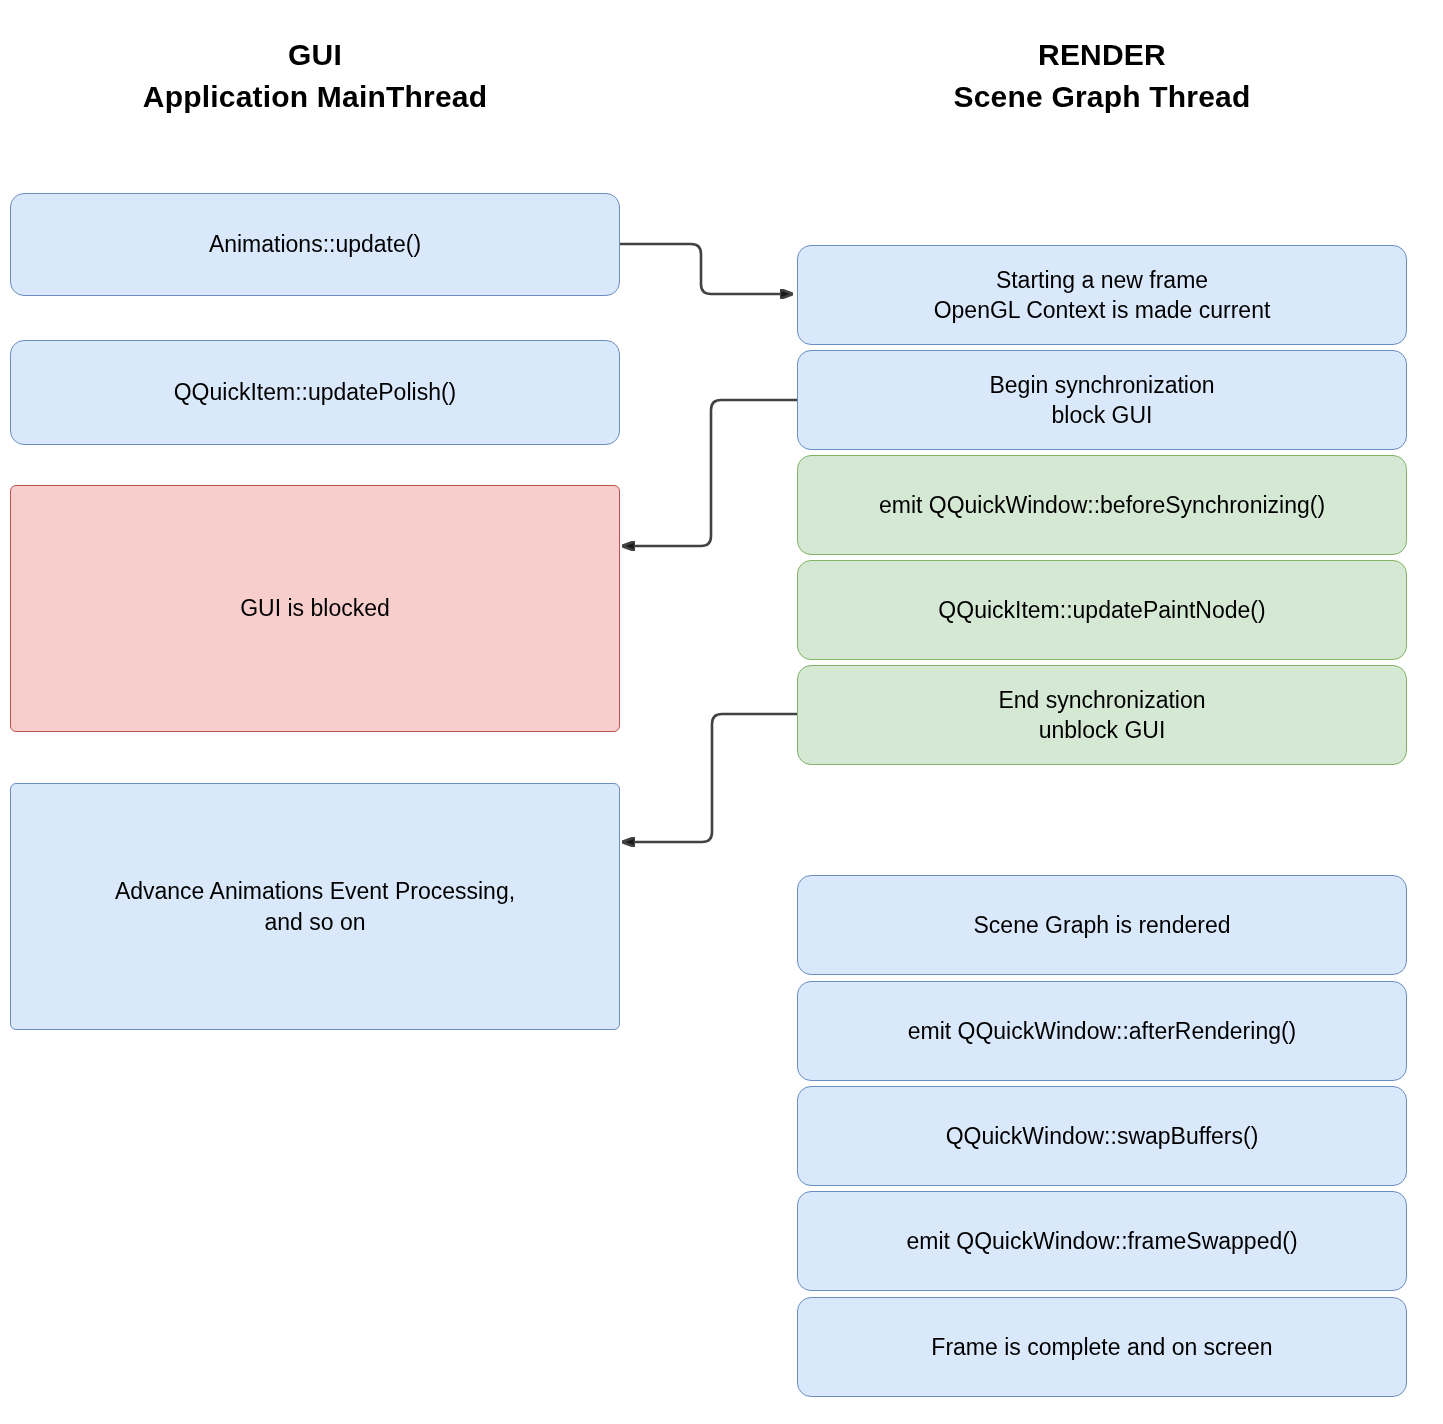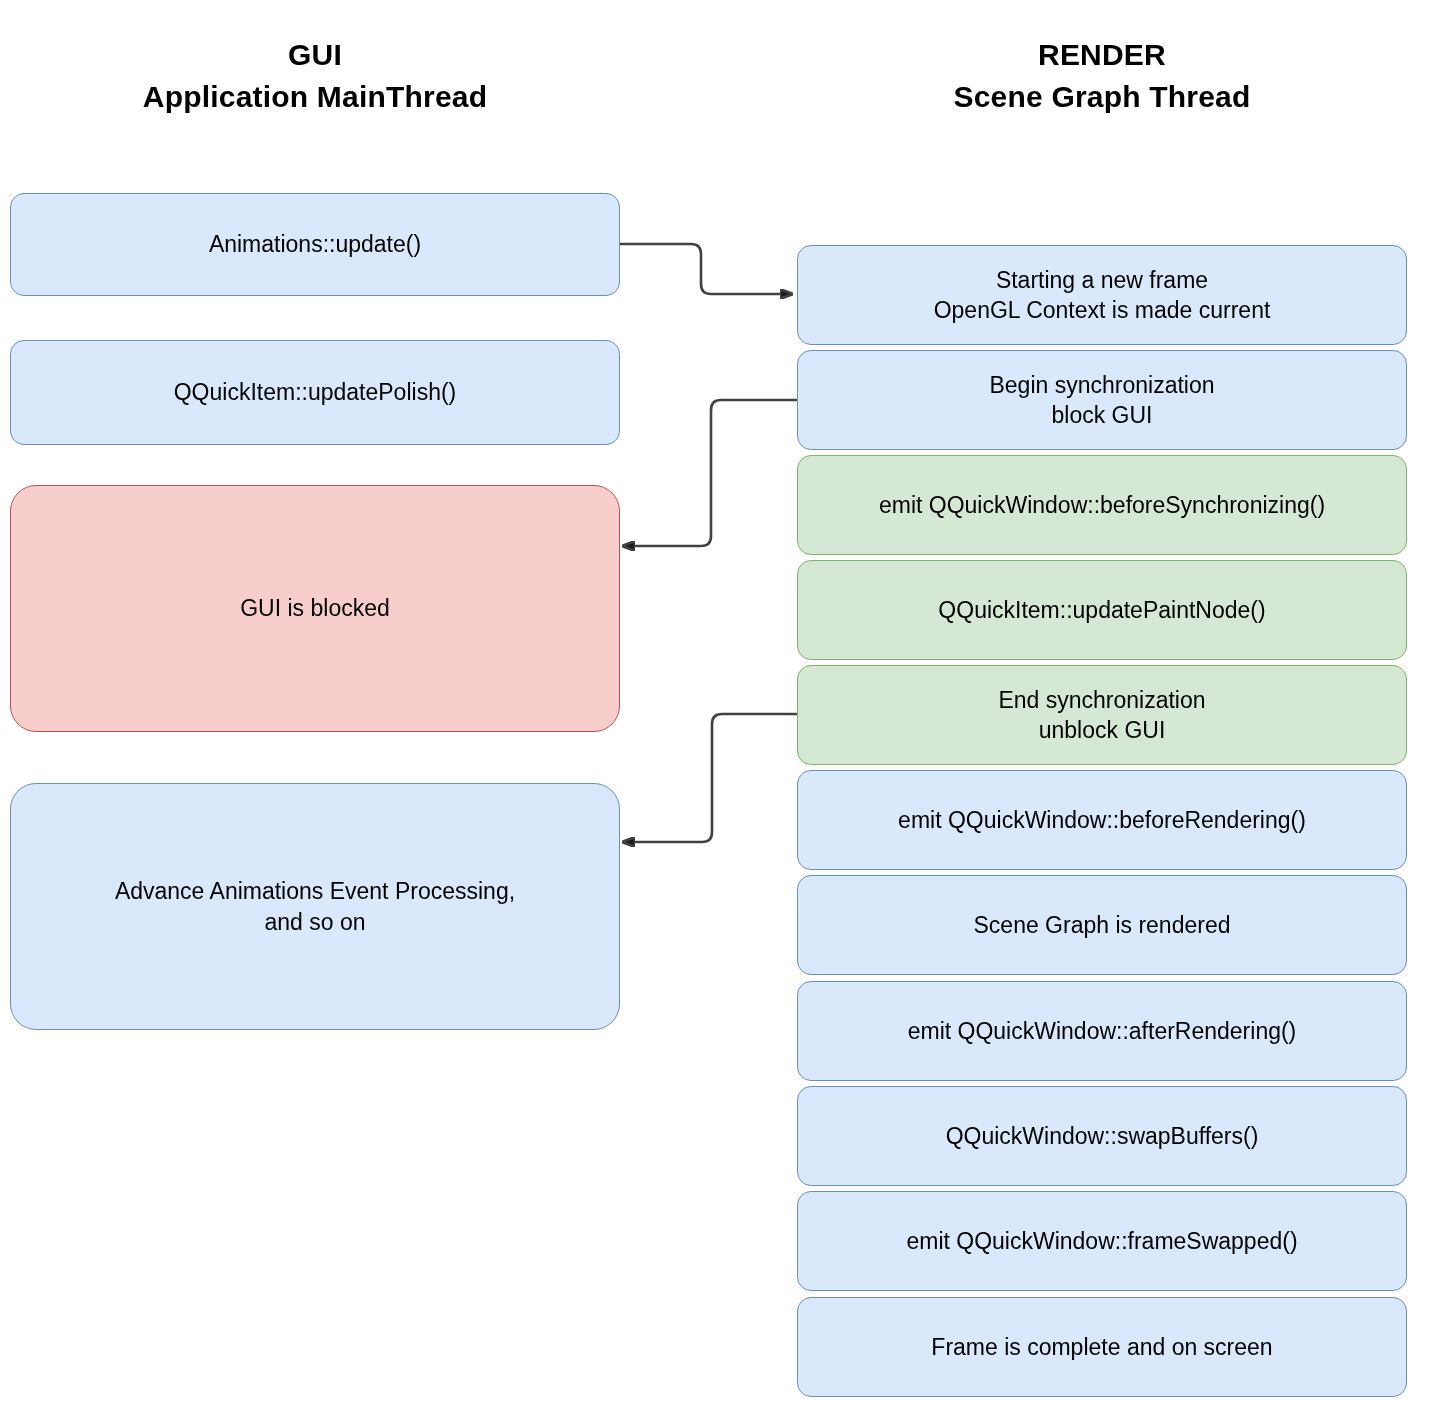--- a/index.html
+++ b/index.html
@@ -25,21 +25,21 @@
     position:absolute; box-sizing:border-box;
     display:flex; align-items:center; justify-content:center;
     text-align:center; font-size:23px; line-height:1.32;
     white-space:pre-line; padding:6px 18px;
     border-width:1.6px; border-style:solid;
   }
   .node.blue{ background:var(--blue-fill); border-color:var(--blue-border); }
   .node.green{ background:var(--green-fill); border-color:var(--green-border); }
   .node.red{ background:var(--red-fill); border-color:var(--red-border); }
   .r-small{ border-radius:14px; }
-  .r-large{ border-radius:26px; }
+  .r-large{ border-radius:6px; }
   svg.arrows{ position:absolute; left:0; top:0; pointer-events:none; }
   svg.arrows path{ fill:none; stroke:var(--arrow); stroke-width:2.6px; }
 </style>
 </head>
 <body>
 
 <div class="canvas">
 
   <div class="col-header" style="left:10px; top:34px; width:610px;">GUI
 Application MainThread</div>
@@ -61,21 +61,20 @@
   <div class="node blue r-small" style="left:797px; top:245px; width:610px; height:100px;">Starting a new frame
 OpenGL Context is made current</div>
 
   <div class="node green r-small" style="left:797px; top:455px; width:610px; height:100px;">emit QQuickWindow::beforeSynchronizing()</div>
 
   <div class="node green r-small" style="left:797px; top:560px; width:610px; height:100px;">QQuickItem::updatePaintNode()</div>
 
   <div class="node green r-small" style="left:797px; top:665px; width:610px; height:100px;">End synchronization
 unblock GUI</div>
 
-  <div class="node blue r-small" style="left:797px; top:770px; width:610px; height:100px;">emit QQuickWindow::beforeRendering()</div>
 
   <div class="node blue r-small" style="left:797px; top:875px; width:610px; height:100px;">Scene Graph is rendered</div>
 
   <div class="node blue r-small" style="left:797px; top:981px; width:610px; height:100px;">emit QQuickWindow::afterRendering()</div>
 
   <div class="node blue r-small" style="left:797px; top:1086px; width:610px; height:100px;">QQuickWindow::swapBuffers()</div>
 
   <div class="node blue r-small" style="left:797px; top:1191px; width:610px; height:100px;">emit QQuickWindow::frameSwapped()</div>
 
   <div class="node blue r-small" style="left:797px; top:1297px; width:610px; height:100px;">Frame is complete and on screen</div>

